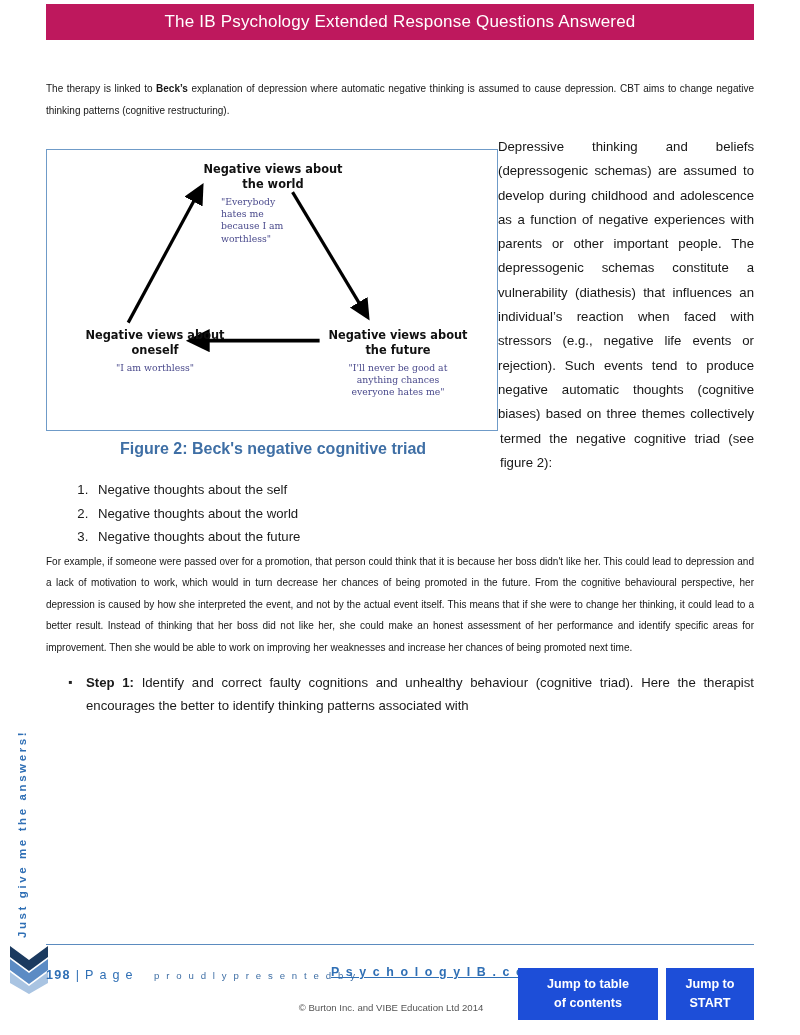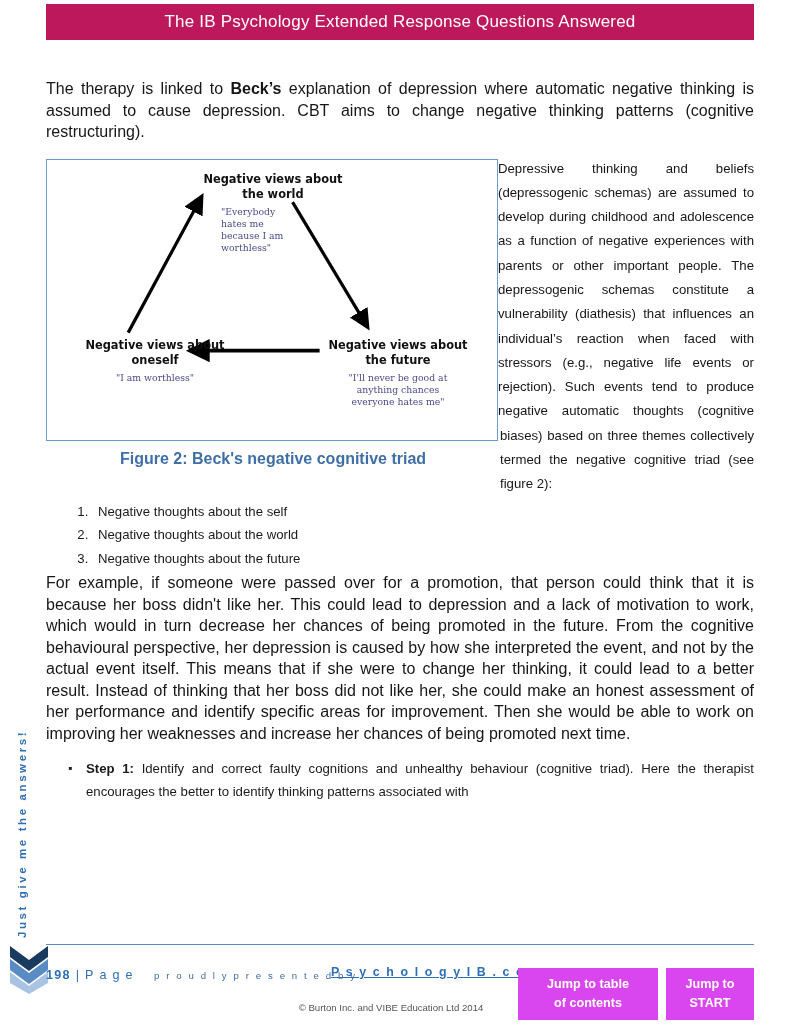--- a/index.html
+++ b/index.html
@@ -65,41 +65,41 @@
 
   
   #content {
     position: absolute;
     left: 46px;
     top: 78px;
     width: 708px;
   }
   p.body-text {
     margin: 0 0 14px 0;
-    font-size: 16px;
+    font-size: 10px;
     line-height: 21.5px;
     text-align: justify;
     color: #161616;
   }
   p.body-text b { font-weight: bold; }
 
   
   #figure-region {
     position: relative;
     width: 708px;
   }
   #figure-box {
     float: left;
     width: 452px;
     height: 282px;
     border: 1.5px solid #6f9bc8;
     background: #ffffff;
     box-sizing: border-box;
     position: relative;
-    margin: 2px 0 0 0;
+    margin: 14px 0 0 0;
   }
   #figure-caption {
     float: left;
     clear: left;
     width: 454px;
     text-align: center;
     color: #3f6fa5;
     font-size: 16px;
     font-weight: bold;
     padding-top: 9px;
@@ -226,21 +226,21 @@
     left: 200px;
     top: 50px;
     width: 290px;
     text-align: center;
     font-size: 9.6px;
     color: #555555;
     white-space: nowrap;
   }
   .jump-btn {
     position: absolute;
-    background: #d946ef;
+    background: #1d4ed8;
     color: #ffffff;
     font-size: 12.6px;
     font-weight: bold;
     text-align: center;
     display: flex;
     flex-direction: column;
     align-items: center;
     justify-content: center;
     line-height: 19px;
     top: 16px;

